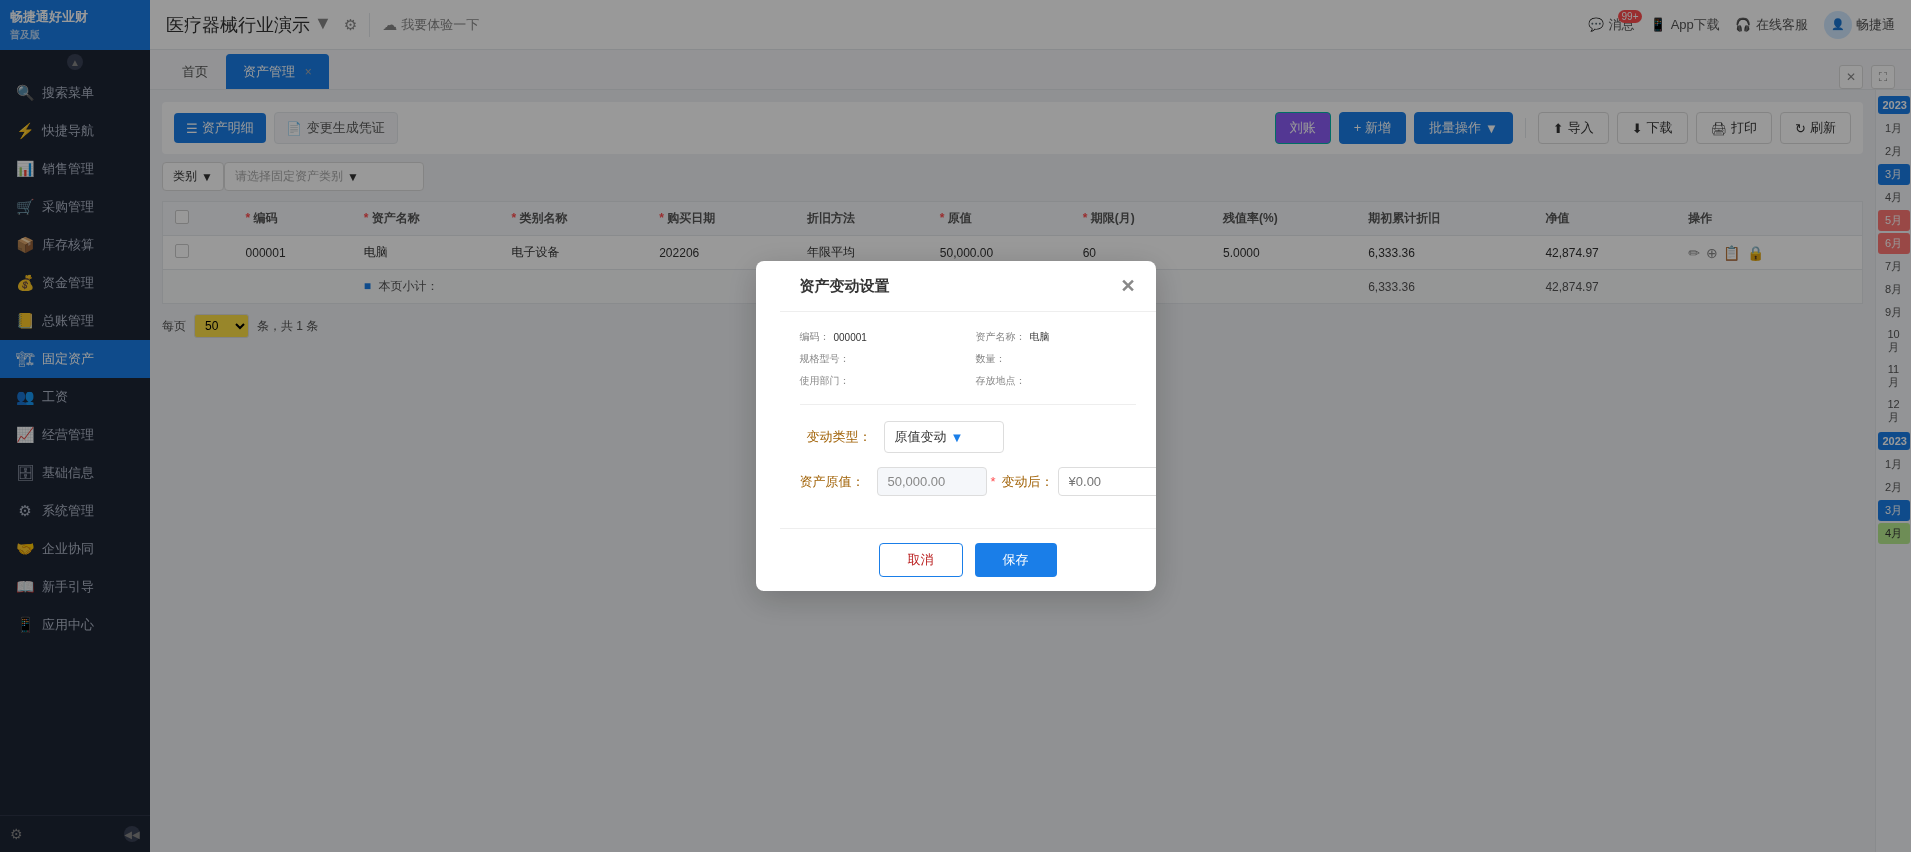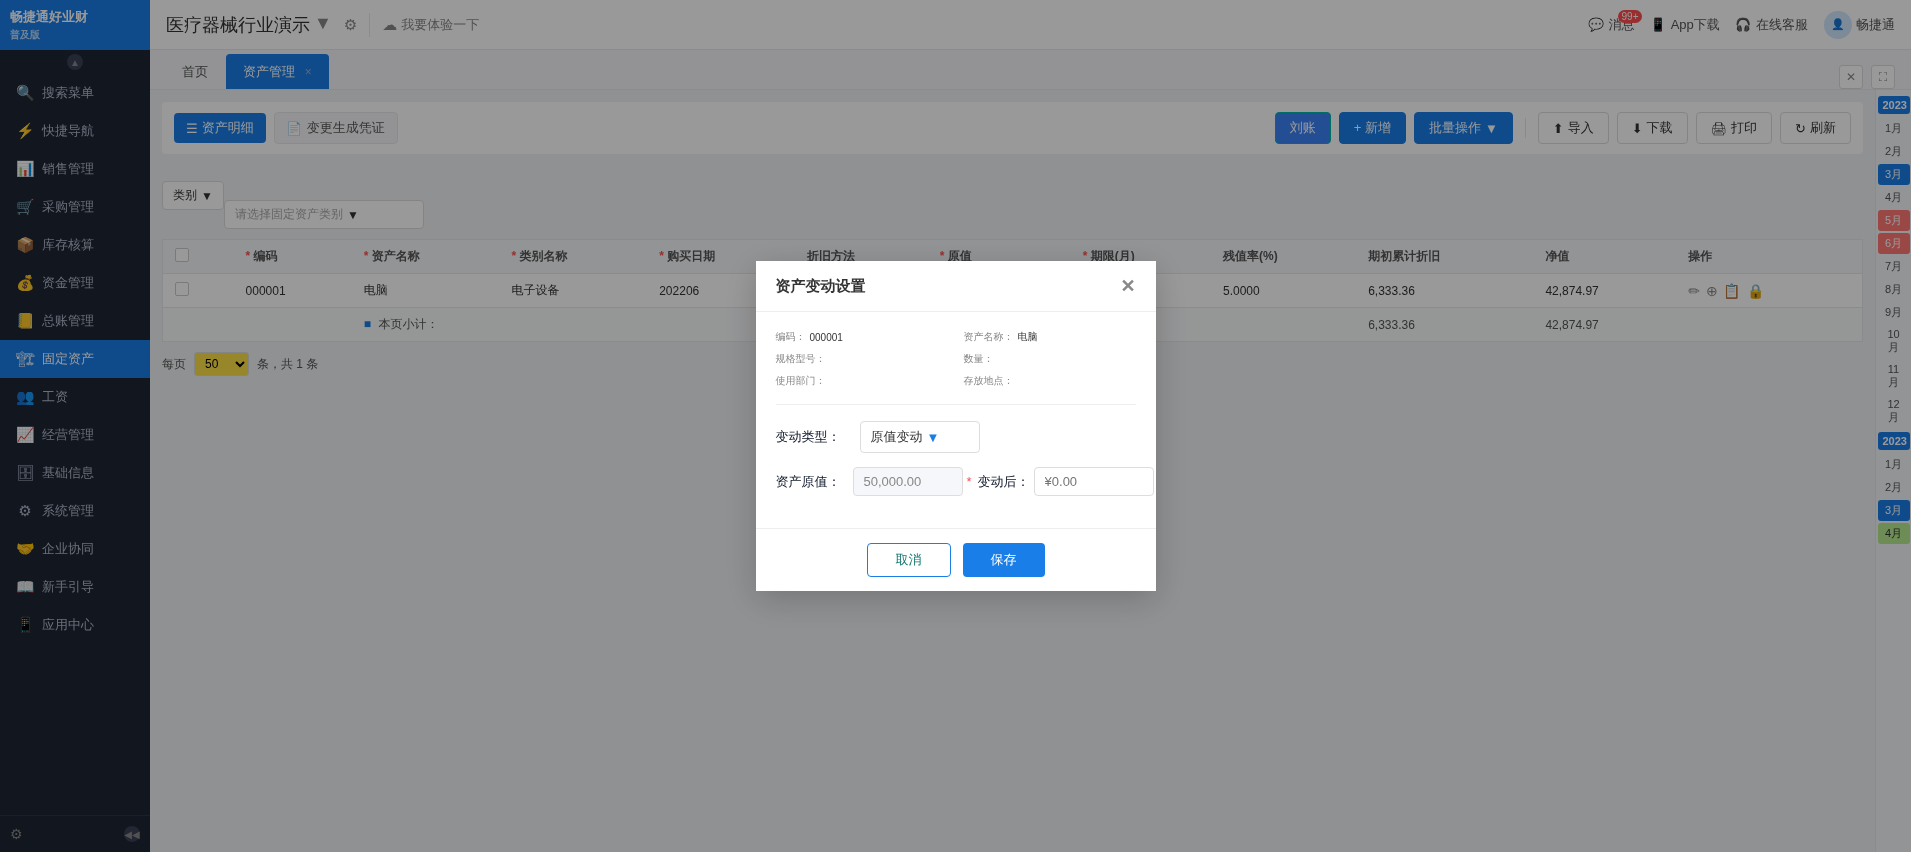--- a/index.html
+++ b/index.html
@@ -40,21 +40,21 @@
     .tab.home { background: transparent; border: none; color: #555; }
     .tab-close { margin-left: 6px; color: #aaa; font-size: 12px; }
     .tab-actions { margin-left: auto; display: flex; gap: 8px; }
     .tab-action-btn { width: 24px; height: 24px; display: flex; align-items: center; justify-content: center; border: 1px solid #ddd; background: #fff; cursor: pointer; border-radius: 3px; color: #888; font-size: 12px; }
 
     
     .content { flex: 1; display: flex; overflow: hidden; background: #f0f2f5; }
     .content-main { flex: 1; padding: 12px; overflow: auto; }
     .btn { padding: 6px 14px; border-radius: 4px; border: 1px solid #ddd; background: #fff; cursor: pointer; font-size: 13px; color: #333; display: flex; align-items: center; gap: 4px; }
     .btn-primary { background: #1a7ee8; color: #fff; border-color: #1a7ee8; }
-    .btn-teal { background: #3b82f6; color: #fff; border-color: #00b8a9; text-align: right; }
+    .btn-teal { background: #8b5cf6; color: #fff; border-color: #00b8a9; text-align: right; }
     .btn-tab { background: #1a7ee8; color: #fff; border: none; border-radius: 4px; padding: 6px 12px; font-size: 13px; cursor: pointer; display: flex; align-items: center; gap: 4px; }
     .btn-tab-inactive { background: #f5f6f8; color: #555; border: 1px solid #e5e8ec; border-radius: 4px; padding: 6px 12px; font-size: 13px; cursor: pointer; display: flex; align-items: center; gap: 4px; }
     .filter-row { display: flex; align-items: center; margin-bottom: 10px; }
     .filter-select { padding: 5px 10px; border: 1px solid #ddd; border-radius: 4px; background: #fff; font-size: 12px; color: #333; cursor: pointer; display: flex; align-items: center; gap: 4px; }
 
     
     .asset-table { width: 100%; background: #fff; border-radius: 4px; border: 1px solid #e5e8ec; border-collapse: collapse; font-size: 12px; }
     .asset-table th, .asset-table td { padding: 8px 12px; border-bottom: 1px solid #e5e8ec; text-align: left; white-space: nowrap; }
     .asset-table th { background: #f5f7fa; color: #555; font-weight: 600; }
     .asset-table td { color: #333; }
@@ -69,36 +69,36 @@
     
     .right-sidebar { width: 36px; background: #f5f7fa; border-left: 1px solid #e5e8ec; display: flex; flex-direction: column; align-items: center; padding: 4px 0; font-size: 11px; color: #555; gap: 2px; overflow-y: auto; }
     .cal-year { background: #1a7ee8; color: #fff; padding: 3px 5px; border-radius: 3px; font-size: 11px; font-weight: bold; width: 32px; text-align: center; margin: 2px 0; }
     .cal-month { padding: 3px 5px; cursor: pointer; color: #555; text-align: center; width: 32px; border-radius: 3px; }
     .cal-month.active { background: #1a7ee8; color: #fff; border-radius: 3px; }
     .cal-month.highlight { background: #ff7875; color: #fff; border-radius: 3px; }
     .cal-month.light-highlight { background: #b7eb8f; color: #333; border-radius: 3px; }
 
     
     .overlay { position: fixed; top: 0; left: 0; width: 100%; height: 100%; background: rgba(0,0,0,0.4); z-index: 100; display: flex; align-items: center; justify-content: center; }
-    .modal { background: #fff; border-radius: 0; width: 400px; box-shadow: 0 8px 32px rgba(0,0,0,0.2); overflow: hidden; }
+    .modal { background: #fff; border-radius: 8px; width: 400px; box-shadow: 0 8px 32px rgba(0,0,0,0.2); overflow: hidden; padding-left: 24px; }
     .modal-header { padding: 14px 20px; font-size: 15px; font-weight: bold; color: #333; border-bottom: 1px solid #eee; display: flex; justify-content: space-between; align-items: center; }
     .modal-close { color: #888; cursor: pointer; font-size: 18px; }
     .modal-body { padding: 18px 20px; }
     .modal-info-grid { display: grid; grid-template-columns: 1fr 1fr; gap: 8px 16px; margin-bottom: 16px; border-bottom: 1px solid #eee; padding-bottom: 16px; }
     .modal-info-item { display: flex; gap: 4px; align-items: center; font-size: 10px; color: #555; }
     .modal-info-label { color: #888; white-space: nowrap; }
     .modal-info-value { color: #333; }
     .modal-form-row { display: flex; align-items: center; gap: 12px; margin-bottom: 14px; font-size: 13px; }
-    .modal-form-label { color: #0f172a; width: 72px; white-space: nowrap; }
+    .modal-form-label { color: #a16207; width: 72px; text-align: right; white-space: nowrap; }
     .modal-form-field { flex: 1; display: flex; align-items: center; gap: 4px; }
     .modal-select { border: 1px solid #ddd; border-radius: 4px; padding: 6px 10px; background: #fff; font-size: 13px; display: flex; align-items: center; gap: 4px; min-width: 120px; cursor: pointer; }
     .modal-input { border: 1px solid #ddd; border-radius: 4px; padding: 6px 10px; background: #f5f7fa; font-size: 13px; color: #888; flex: 1; outline: none; }
     .modal-required { color: #ff4d4f; margin-right: 2px; }
     .modal-footer { padding: 14px 20px; display: flex; justify-content: center; gap: 12px; border-top: 1px solid #eee; }
-    .modal-btn-cancel { padding: 7px 28px; border: 1px solid #1a7ee8; color: #0f766e; background: #fff; border-radius: 4px; cursor: pointer; font-size: 13px; }
+    .modal-btn-cancel { padding: 7px 28px; border: 1px solid #1a7ee8; color: #b91c1c; background: #fff; border-radius: 4px; cursor: pointer; font-size: 13px; }
     .modal-btn-save { padding: 7px 28px; border: none; color: #fff; background: #1a7ee8; border-radius: 4px; cursor: pointer; font-size: 13px; }
 
     .checkbox { width: 14px; height: 14px; border: 1px solid #ccc; border-radius: 2px; background: #fff; display: inline-block; }
     .toolbar-main { background: #fff; padding: 10px 12px; border-radius: 4px; margin-bottom: 8px; }
     .toolbar-inner { display: flex; align-items: center; gap: 8px; }
     .divider-v { width: 1px; height: 20px; background: #e5e8ec; margin: 0 4px; }
   </style>
 </head>
 <body>
 
@@ -271,21 +271,21 @@
             <span>刷新</span>
           </button>
         </div>
       </div>
 
       <div class="filter-row">
         <div class="filter-select">
           <span>类别</span>
           <span>▼</span>
         </div>
-        <div class="filter-select" style="min-width:200px;margin-top:38px;">
+        <div class="filter-select" style="min-width:200px;">
           <span style="color:#aaa;">请选择固定资产类别</span>
           <span>▼</span>
         </div>
       </div>
 
       <table class="asset-table">
         <thead>
           <tr>
             <th><div class="checkbox"></div></th>
             <th><span class="required"></span><span>编码</span></th>

